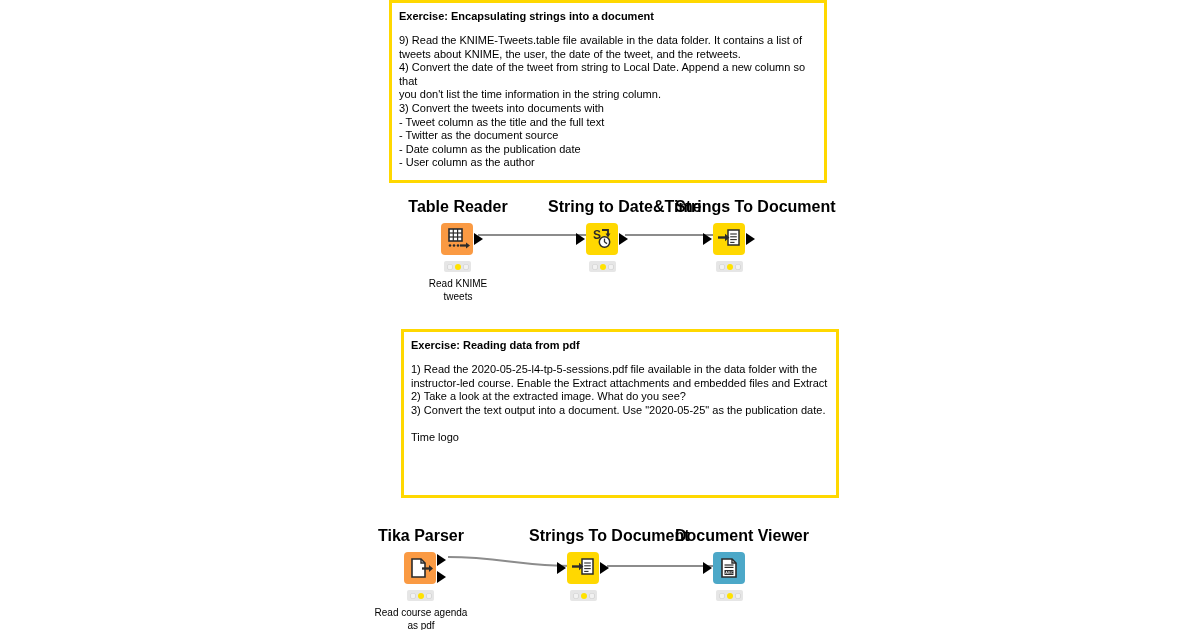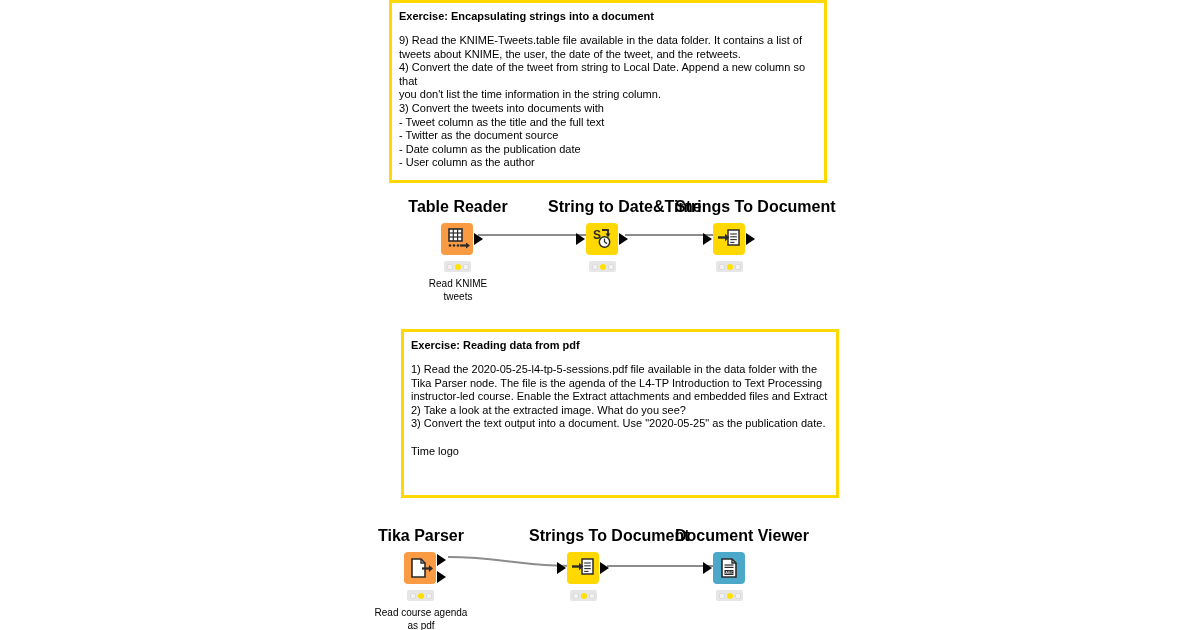--- a/index.html
+++ b/index.html
@@ -153,21 +153,20 @@
     <span class="ln">- Twitter as the document source</span>
     <span class="ln">- Date column as the publication date</span>
     <span class="ln">- User column as the author</span>
   </div>
 </div>
 
 <div class="annotation" id="annotation-2">
   <div class="annotation-title">Exercise: Reading data from pdf</div>
   <div class="annotation-body">
     <span class="ln">1) Read the  2020-05-25-l4-tp-5-sessions.pdf     file available in the  data  folder with the</span>
-    <span class="ln">Tika Parser node. The file is the agenda of the L4-TP Introduction to Text Processing</span>
     <span class="ln">instructor-led course. Enable the  Extract attachments and embedded files    and  Extract</span>
     <span class="ln">2) Take a look at the extracted image. What do you see?</span>
     <span class="ln">3) Convert the text output into a document. Use "2020-05-25" as the publication date.</span>
     <span class="spacer-line"></span>
     <span class="ln">Time logo</span>
   </div>
 </div>
 
 <svg class="wires" viewBox="0 0 1200 630">
 

